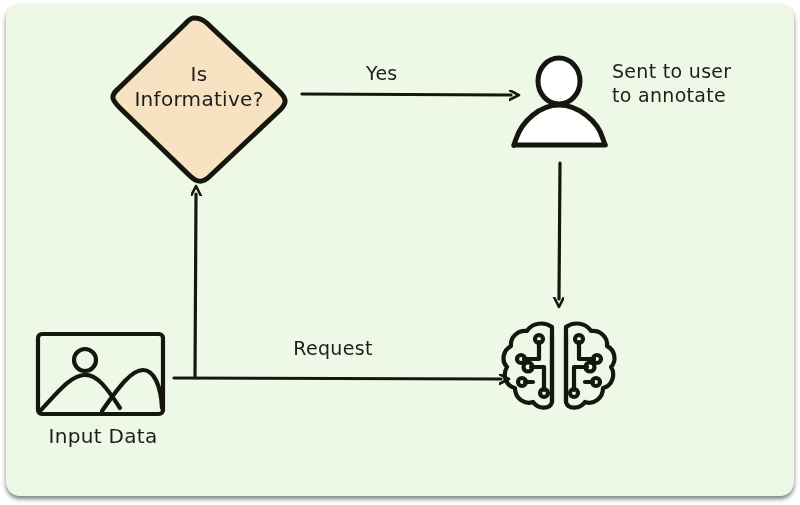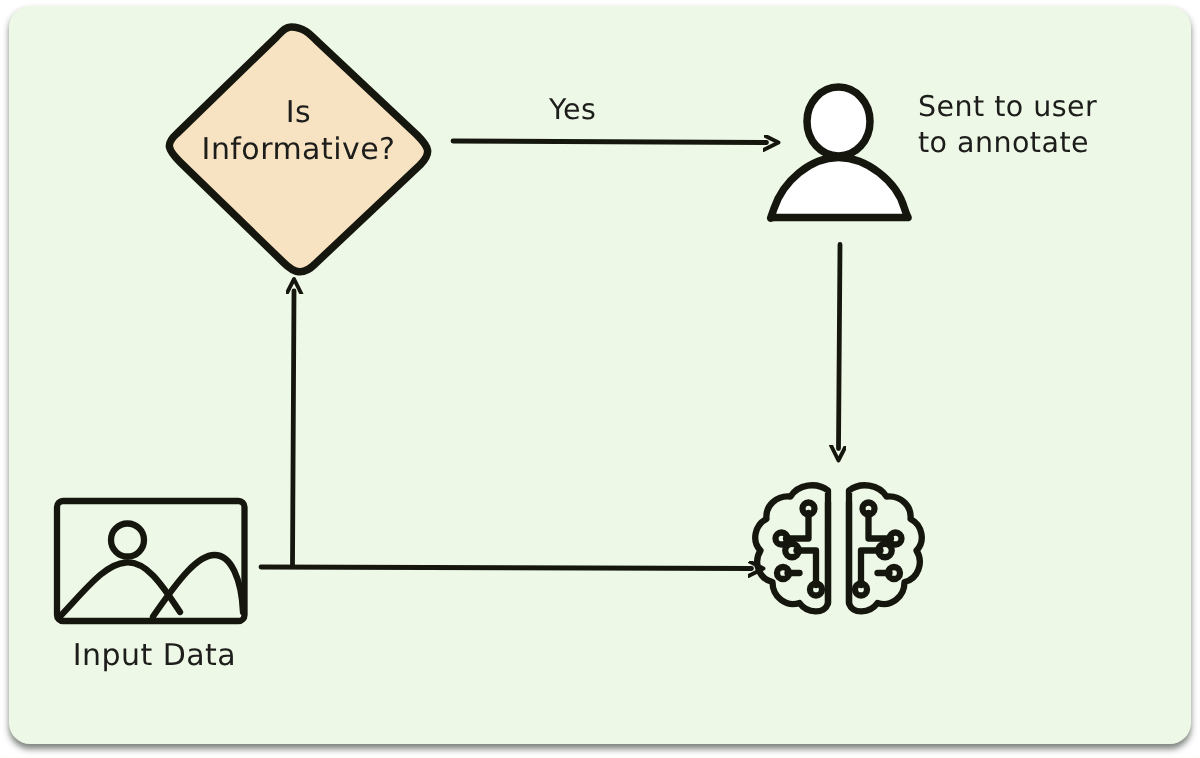--- a/index.html
+++ b/index.html
@@ -171,18 +171,19 @@
 
     <div class="hand-text t-diamond">Is
 Informative?</div>
 
     <div class="hand-text t-yes">Yes</div>
 
     <div class="hand-text t-sent">Sent to user
 to annotate</div>
 
 
+    <div class="hand-text t-request">Request</div>
 
     <div class="hand-text t-input">Input Data</div>
 
 
   </div>
 </div>
 
 </body></html>

